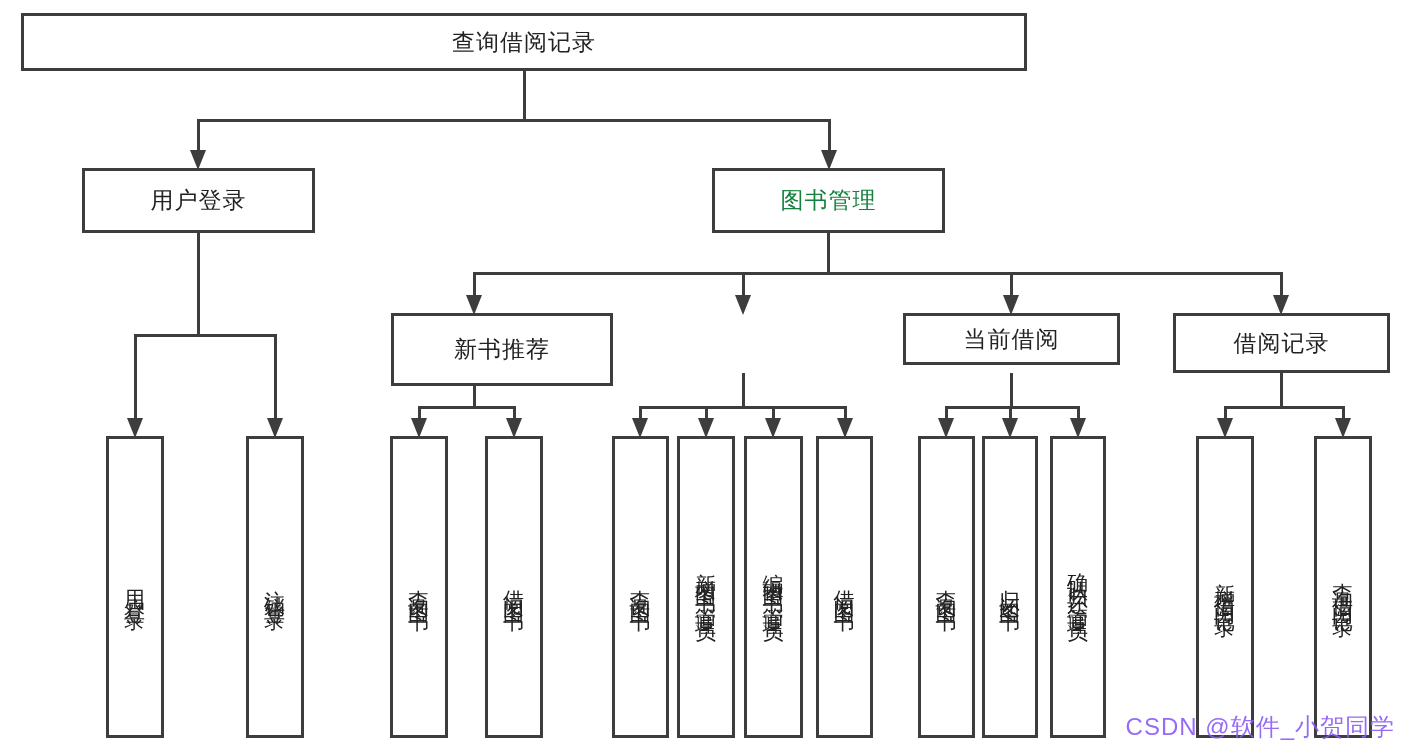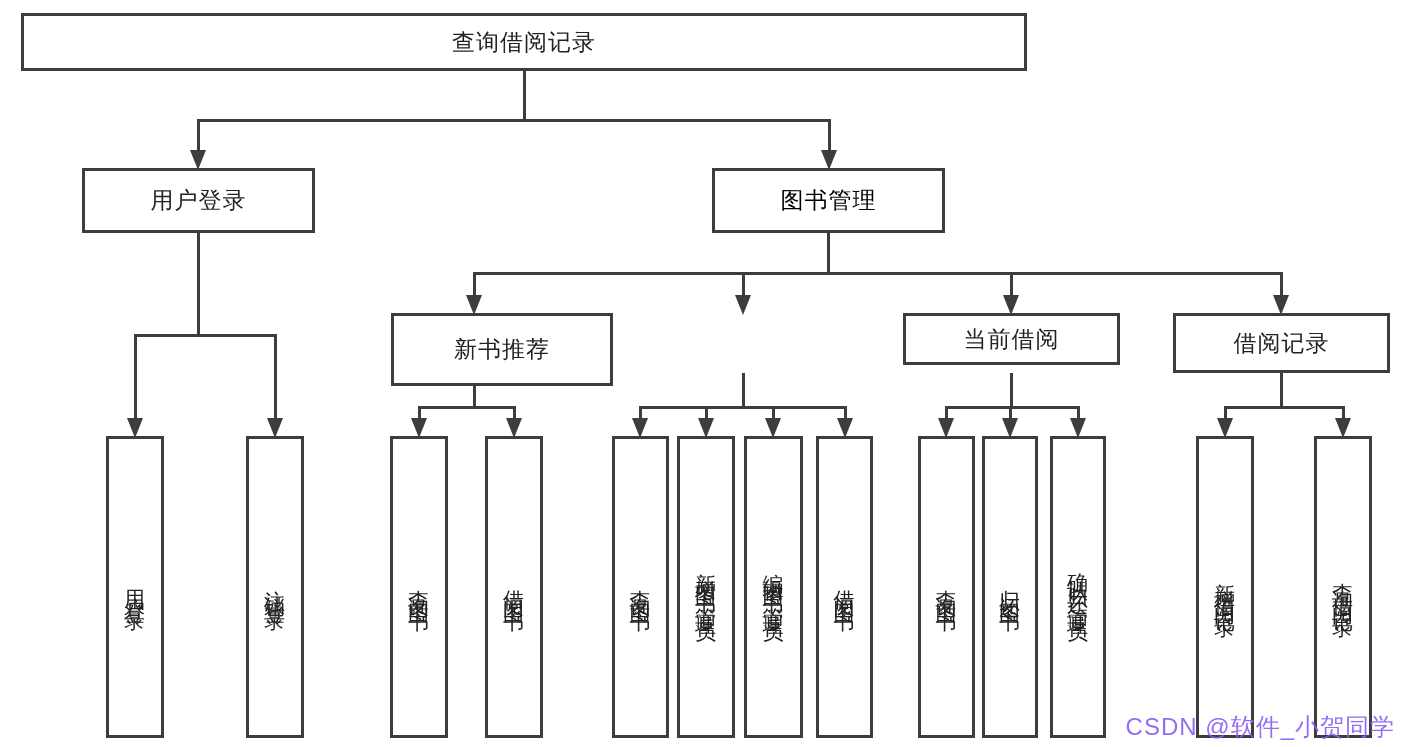--- a/index.html
+++ b/index.html
@@ -115,21 +115,21 @@
     <div class="line" style="left: 1223.5px; top: 407px; width: 3px; height: 15px;"></div>
     <div class="arrowhead" style="left: 1217px; top: 418px;"></div>
     <div class="line" style="left: 1341.5px; top: 407px; width: 3px; height: 15px;"></div>
     <div class="arrowhead" style="left: 1335px; top: 418px;"></div>
     <div class="node h" style="left: 21px; top: 13px; width: 1006px; height: 58px; color: rgb(34, 34, 34);">
       <span>查询借阅记录</span>
     </div>
     <div class="node h" style="left: 82px; top: 168px; width: 233px; height: 65px; color: rgb(34, 34, 34);">
       <span>用户登录</span>
     </div>
-    <div class="node h" style="left: 712px; top: 168px; width: 233px; height: 65px; color: #000000;">
+    <div class="node h" style="left: 712px; top: 168px; width: 233px; height: 65px; color: #15803d;">
       <span>图书管理</span>
     </div>
     <div class="node h" style="left: 363px; top: 313px; width: 222px; height: 73px; color: rgb(34, 34, 34); margin-left: 28px;">
       <span>新书推荐</span>
     </div>
     <div class="node h" style="left: 903px; top: 313px; width: 217px; height: 52px; color: rgb(34, 34, 34);">
       <span>当前借阅</span>
     </div>
     <div class="node h" style="left: 1173px; top: 313px; width: 217px; height: 60px; color: rgb(34, 34, 34);">
       <span>借阅记录</span>

